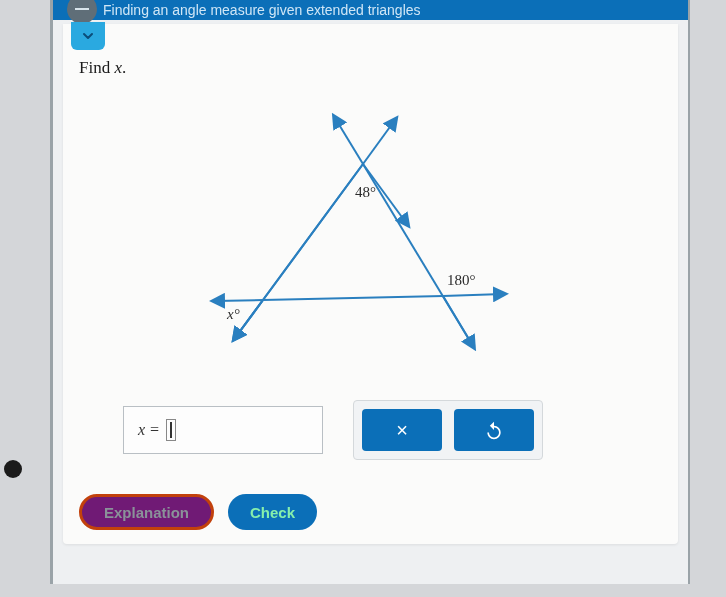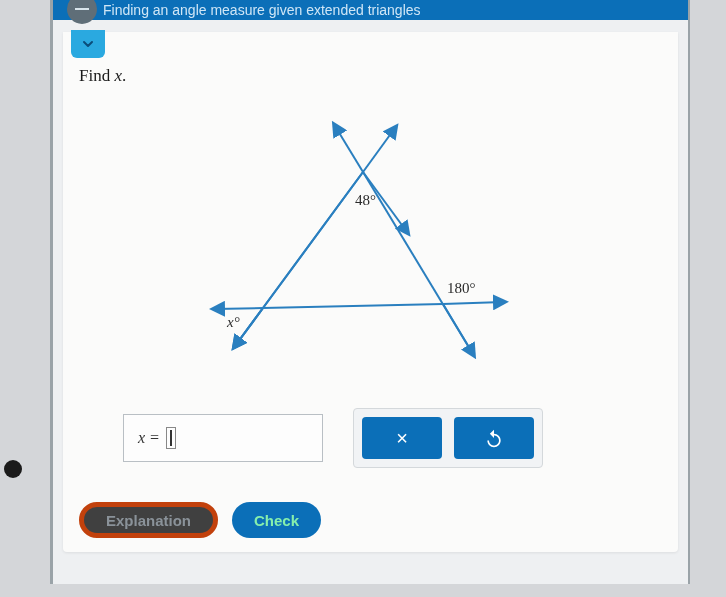--- a/index.html
+++ b/index.html
@@ -47,21 +47,21 @@
   .header-circle::after {
     content: "";
     position: absolute;
     width: 14px;
     height: 2px;
     background: #d8e4ea;
   }
   .header-circle::after { display:none; }
   .content-panel {
     background: #fbfbfa;
-    margin: 12px 10px 0 10px;
+    margin: 4px 10px 0 10px;
     min-height: 520px;
     position: relative;
     border-radius: 0 0 4px 4px;
     box-shadow: 0 1px 3px rgba(0,0,0,0.08);
   }
   .chevron-tab {
     position: absolute;
     top: -2px;
     left: 8px;
     width: 34px;
@@ -166,22 +166,22 @@
     padding: 0 22px;
     border-radius: 20px;
     display: flex;
     align-items: center;
     justify-content: center;
     font-size: 15px;
     font-weight: 600;
     cursor: pointer;
   }
   .pill-outline {
-    background: #404040;
-    border: 5px solid #c2410c;
+    background: #701a75;
+    border: 3px solid #c2410c;
     color: #8a9299;
   }
   .pill-solid {
     background: #0b6fb8;
     color: #86efac;
     border: none;
   }
   .left-edge-dot {
     position: absolute;
     left: 4px;

